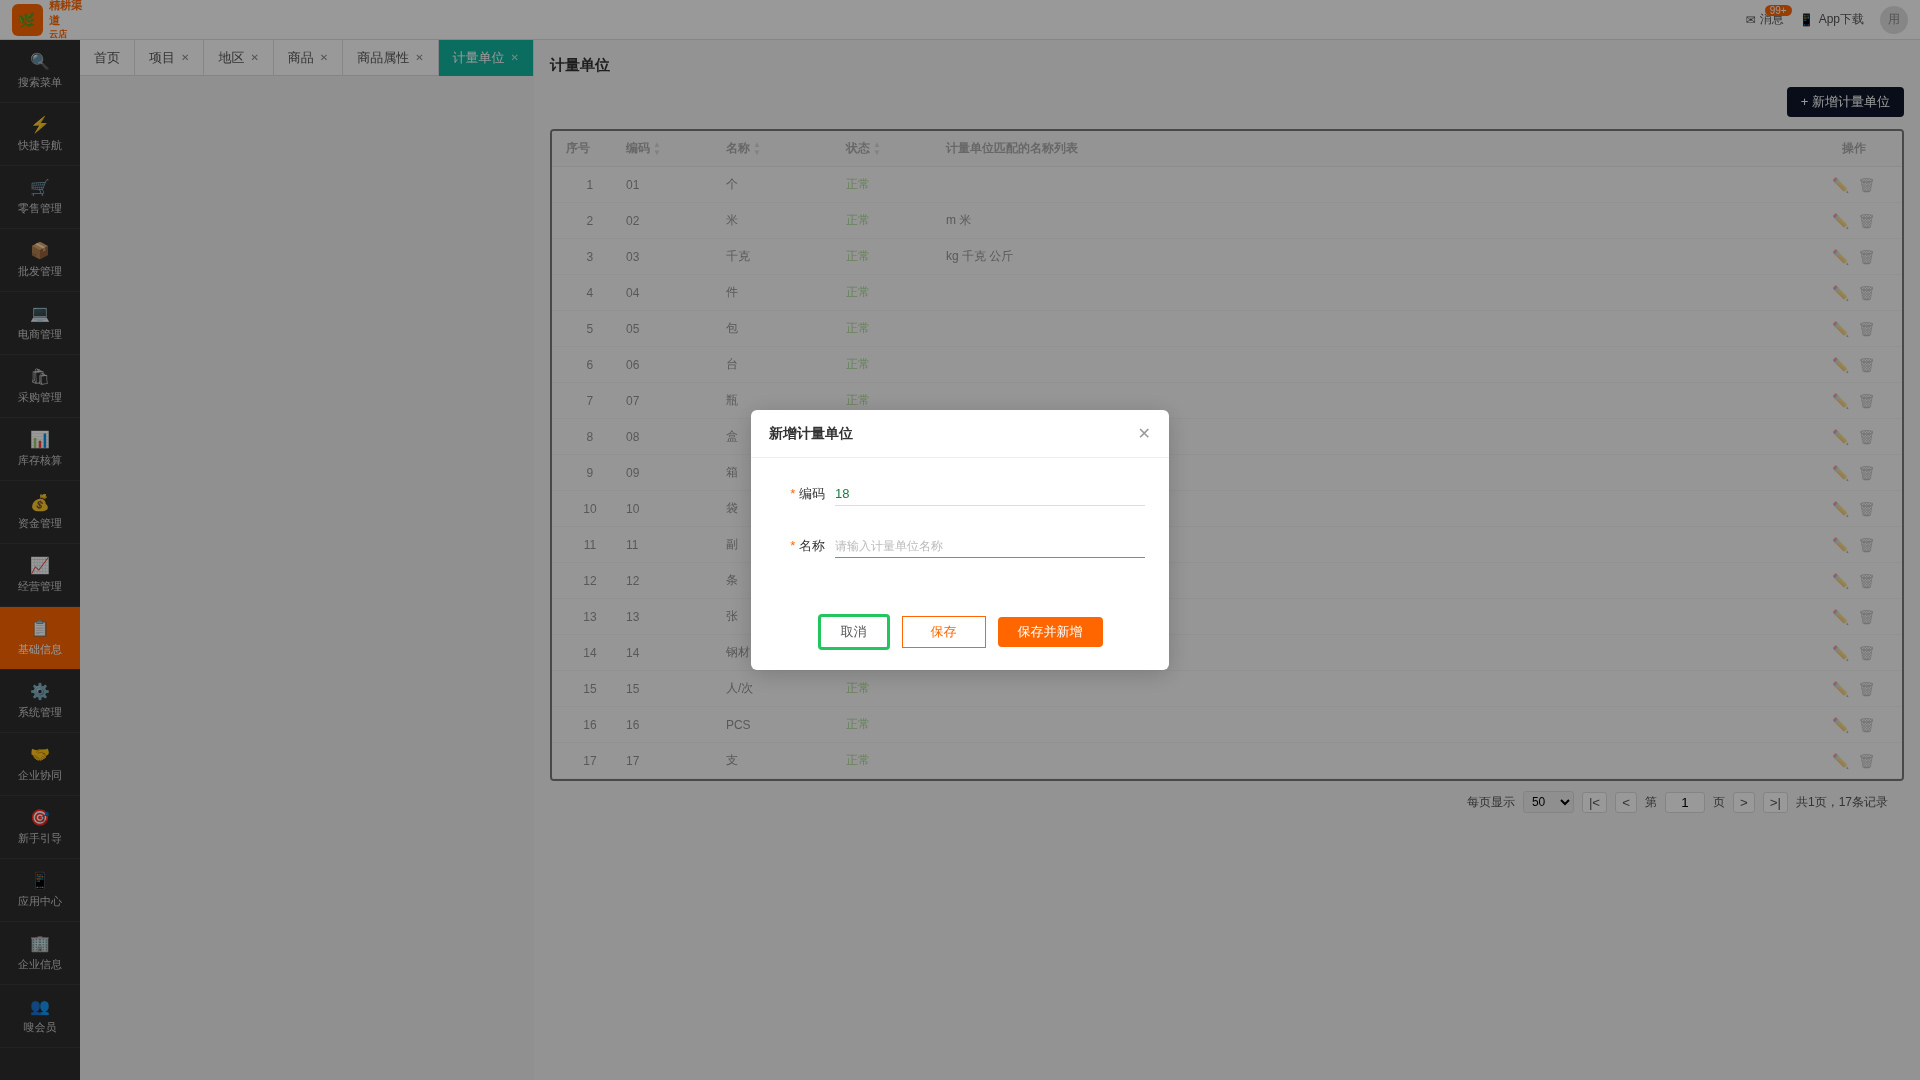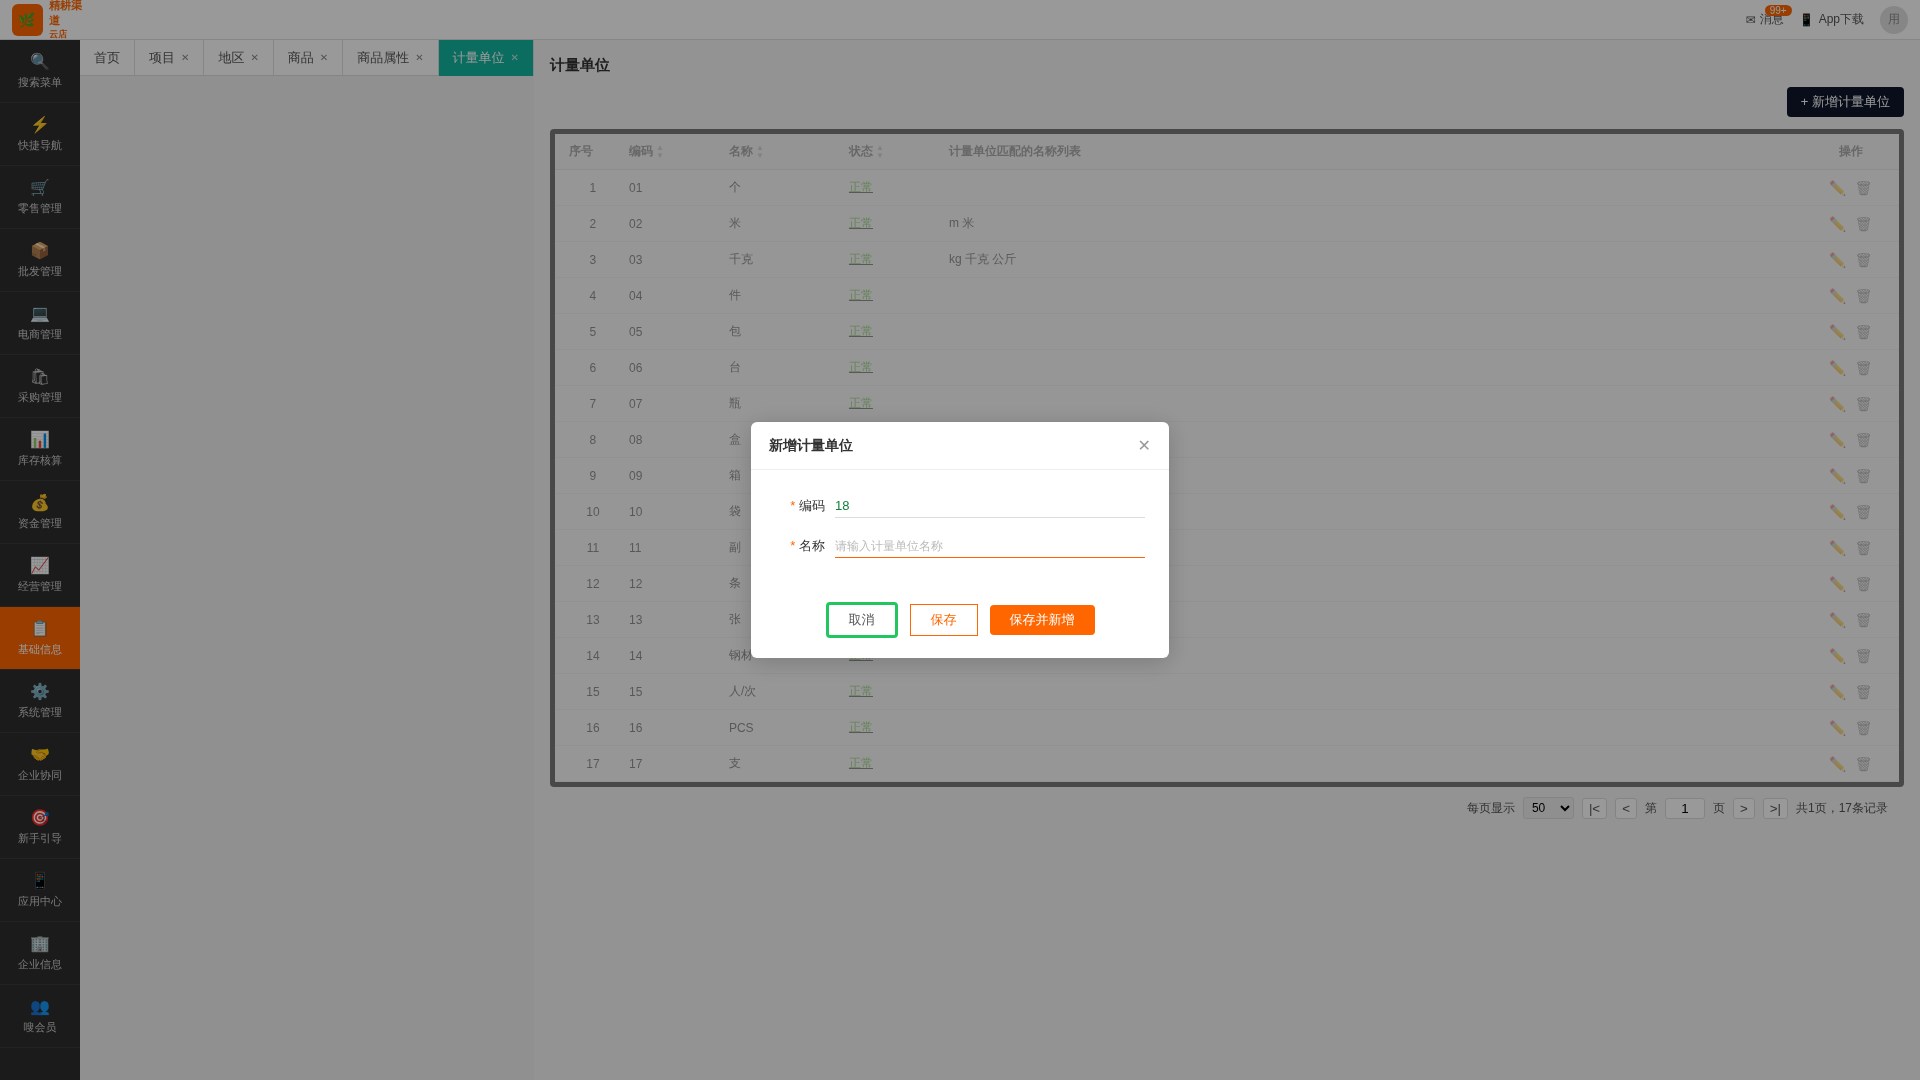--- a/index.html
+++ b/index.html
@@ -78,37 +78,37 @@
       white-space: nowrap;
     }
     .tab-item.active { background: #13b5a0; color: #fff; }
     .tab-item .tab-close { font-size: 10px; color: inherit; opacity: 0.7; }
 
     
     .page-content { flex: 1; padding: 16px; overflow-y: auto; background: #f5f5f5; position: relative; }
     .page-title { font-size: 15px; font-weight: bold; color: #333; margin-bottom: 12px; }
 
     
-    .table-wrapper { background: #fff; border-radius: 4px; overflow: hidden; border: 5px solid #000000; }
+    .table-wrapper { background: #fff; border-radius: 4px; overflow: hidden; border: 2px solid #000000; }
     .table-header-row { display: flex; align-items: center; background: #f9f9f9; border-bottom: 1px solid #e0e0e0; padding: 0 8px; min-height: 36px; }
     .th { flex: 1; font-size: 12px; color: #666; padding: 8px 6px; display: flex; align-items: center; gap: 3px; font-weight: 600; }
     .th.seq { flex: 0 0 60px; }
     .th.code { flex: 0 0 100px; }
     .th.name { flex: 0 0 120px; }
     .th.status { flex: 0 0 100px; }
     .th.match { flex: 1; }
     .th.action { flex: 0 0 80px; text-align: center; justify-content: center; }
     .sort-arrows { display: flex; flex-direction: column; font-size: 8px; line-height: 1; color: #bbb; }
 
     .table-row { display: flex; align-items: center; border-bottom: 1px solid #f0f0f0; padding: 0 8px; min-height: 36px; }
     .td { flex: 1; font-size: 12px; color: #333; padding: 6px 6px; }
     .td.seq { flex: 0 0 60px; text-align: center; }
     .td.code { flex: 0 0 100px; }
     .td.name { flex: 0 0 120px; }
-    .td.status { flex: 0 0 100px; text-decoration: underline; }
+    .td.status { flex: 0 0 100px; }
     .td.match { flex: 1; }
     .td.action { flex: 0 0 80px; display: flex; align-items: center; justify-content: center; gap: 8px; }
     .status-tag { color: #67c23a; font-size: 12px; }
     .action-icon { color: #888; cursor: pointer; font-size: 14px; }
 
     
     .page-top-actions { display: flex; justify-content: flex-end; margin-bottom: 12px; }
     .btn-add { background: #0f172a; color: white; border: none; border-radius: 4px; padding: 6px 14px; font-size: 13px; cursor: pointer; }
 
     
@@ -119,28 +119,28 @@
 
     
     .overlay { position: fixed; top: 0; left: 0; width: 100%; height: 100%; background: rgba(0,0,0,0.4); z-index: 100; display: flex; align-items: center; justify-content: center; }
 
     
     .modal { background: #fff; border-radius: 6px; width: 418px; box-shadow: 0 4px 24px rgba(0,0,0,0.18); z-index: 101; }
     .modal-header { display: flex; align-items: center; justify-content: space-between; padding: 14px 18px; border-bottom: 1px solid #eee; }
     .modal-title { font-size: 14px; font-weight: bold; color: #333; }
     .modal-close { cursor: pointer; color: #999; font-size: 16px; }
     .modal-body { padding: 24px 24px 16px 24px; }
-    .form-row { display: flex; align-items: center; margin-bottom: 16px; }
+    .form-row { display: flex; align-items: center; margin-bottom: 28px; }
     .form-label { flex: 0 0 60px; font-size: 13px; color: #333; text-align: right; padding-right: 10px; }
     .form-input { flex: 1; border: none; border-bottom: 1px solid #ddd; padding: 4px 0; font-size: 13px; color: #15803d; outline: none; }
     .form-input.focused { border-bottom-color: #f60; }
     .form-input::placeholder { color: #bbb; font-size: 12px; }
     .modal-footer { display: flex; align-items: center; justify-content: center; gap: 12px; padding: 12px 24px 20px; }
     .btn-cancel { border: 3px solid #22c55e; background: #fff; color: #555; border-radius: 4px; padding: 6px 20px; cursor: pointer; font-size: 13px; }
-    .btn-save { background: #fff; color: #f60; border: 1px solid #f60; border-radius: 0; padding: 6px 20px; cursor: pointer; font-size: 13px; }
+    .btn-save { background: #fff; color: #f60; border: 1px solid #f60; border-radius: 0; padding: 6px 28px; cursor: pointer; font-size: 13px; }
     .btn-save-new { background: #f60; color: #fff; border: none; border-radius: 4px; padding: 6px 20px; cursor: pointer; font-size: 13px; }
 
     
     .dimmed { opacity: 0.5; }
   </style>
 </head>
 <body>
 
 <div class="top-bar">
   <div class="top-bar-left">

